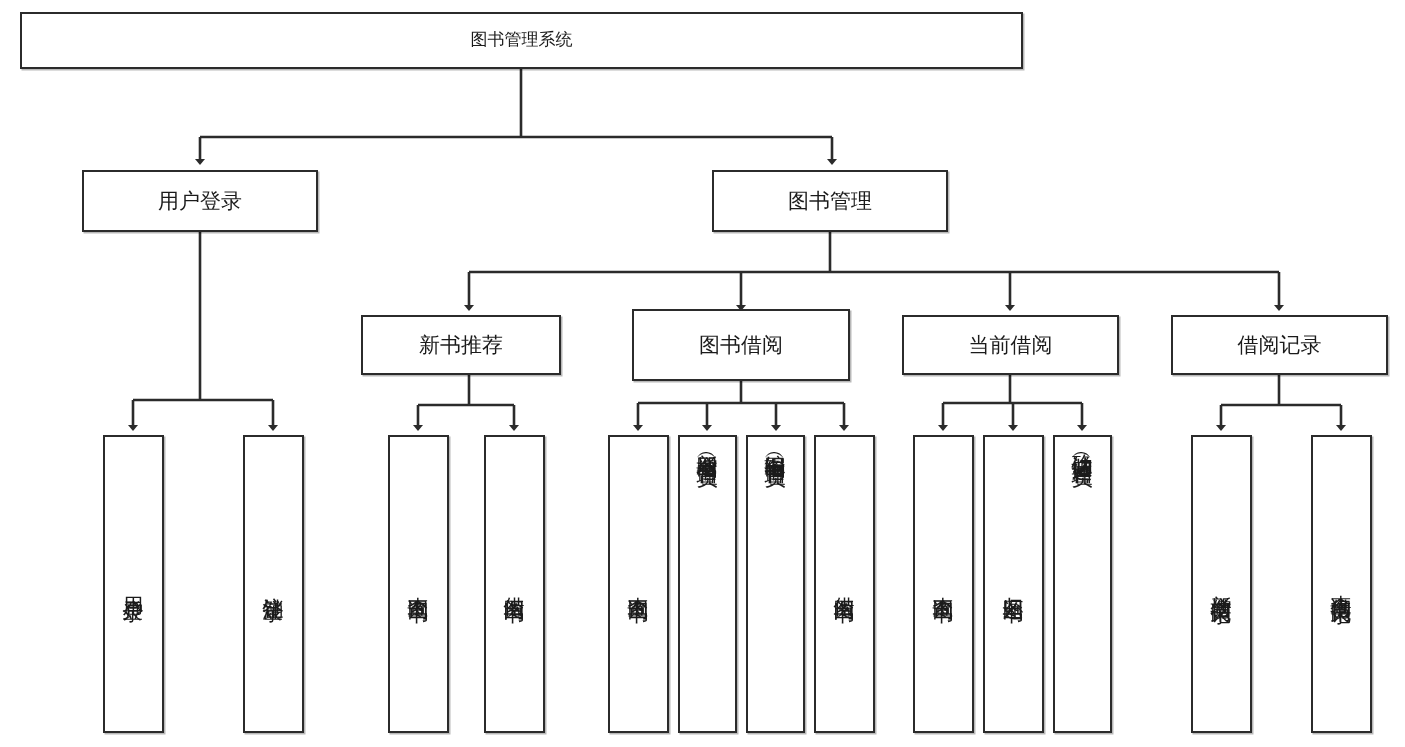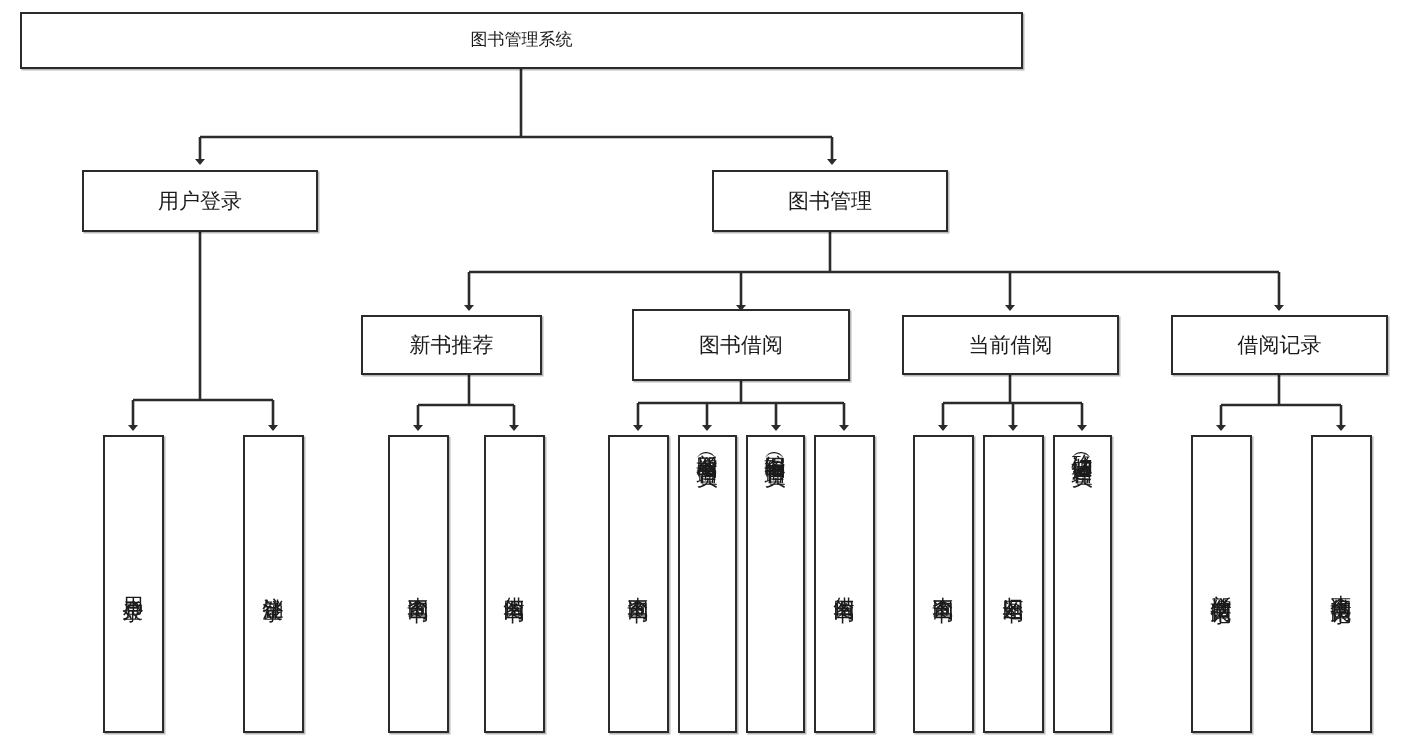--- a/index.html
+++ b/index.html
@@ -141,21 +141,21 @@
     <span class="label">图书管理系统</span>
   </div>
 
   <div class="node h" id="node-l2-0" style="left: 82px; top: 170px; width: 236px; height: 62px;">
     <span class="label">用户登录</span>
   </div>
   <div class="node h" id="node-l2-1" style="left: 712px; top: 170px; width: 236px; height: 62px;">
     <span class="label">图书管理</span>
   </div>
 
-  <div class="node h" id="node-l3-0" style="left: 361px; top: 315px; width: 181px; height: 60px;">
+  <div class="node h" id="node-l3-0" style="left: 361px; top: 315px; width: 200px; height: 60px;">
     <span class="label">新书推荐</span>
   </div>
   <div class="node h" id="node-l3-1" style="left: 632px; top: 309px; width: 218px; height: 72px;">
     <span class="label">图书借阅</span>
   </div>
   <div class="node h" id="node-l3-2" style="left: 902px; top: 315px; width: 217px; height: 60px;">
     <span class="label">当前借阅</span>
   </div>
   <div class="node h" id="node-l3-3" style="left: 1171px; top: 315px; width: 217px; height: 60px;">
     <span class="label">借阅记录</span>

